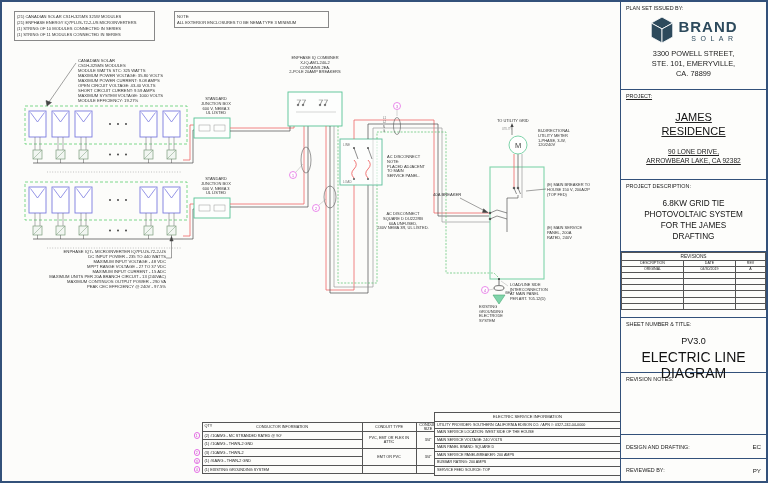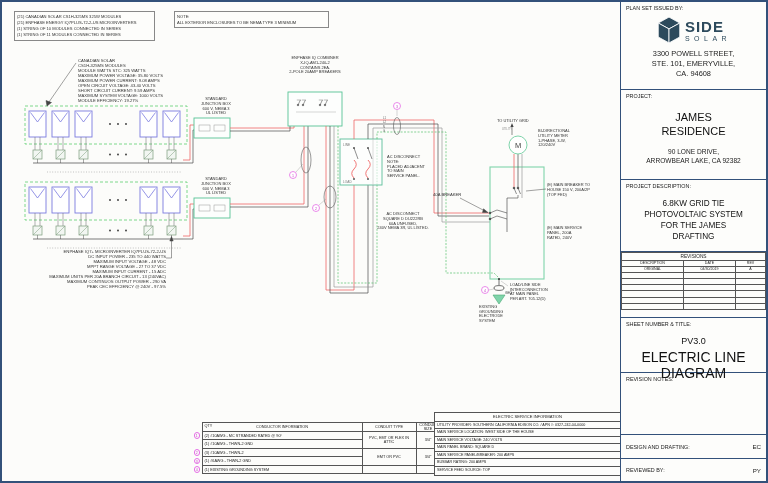--- a/index.html
+++ b/index.html
@@ -380,30 +380,30 @@
   <div class="tblock">
     <div class="sec" style="height:88px;">
       <div class="seclabel">PLAN SET ISSUED BY:</div>
       <div class="logo">
         <svg width="26" height="28" viewBox="0 0 24 26">
           <polygon points="12,1 22,6.5 12,12 2,6.5" fill="#2d4a5c" stroke="#fff" stroke-width="0.8"></polygon>
           <polygon points="2,6.5 12,12 12,25 2,19.5" fill="#2d4a5c" stroke="#fff" stroke-width="0.8"></polygon>
           <polygon points="22,6.5 12,12 12,25 22,19.5" fill="#2d4a5c" stroke="#fff" stroke-width="0.8"></polygon>
         </svg>
         <div style="margin-left:3px;">
-          <div class="logoname">SIDE</div>
+          <div class="logoname">BRAND</div>
           <div class="logosub">SOLAR</div>
         </div>
       </div>
       <div class="addr">3300 POWELL STREET,
 STE. 101, EMERYVILLE,
-CA. 94608</div>
-    </div>
-
-    <div class="sec" style="height:90px;">
+CA. 78899</div>
+    </div>
+
+    <div class="sec" style="height:90px;text-decoration:underline;">
       <div class="seclabel">PROJECT:</div>
       <div class="pname">JAMES
 RESIDENCE</div>
       <div class="paddr">90 LONE  DRIVE,
 ARROWBEAR LAKE, CA 92382</div>
     </div>
 
     <div class="sec" style="height:72px;">
       <div class="seclabel">PROJECT DESCRIPTION:</div>
       <div class="pdesc">6.8KW GRID TIE

